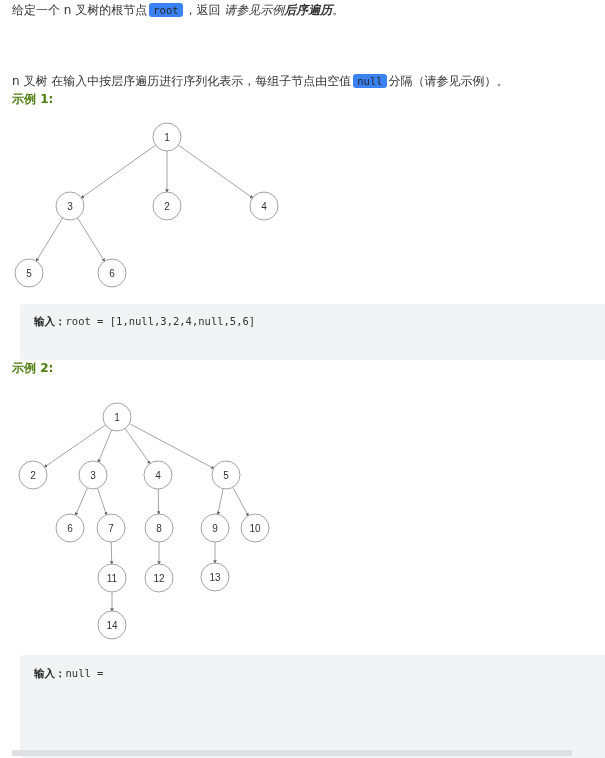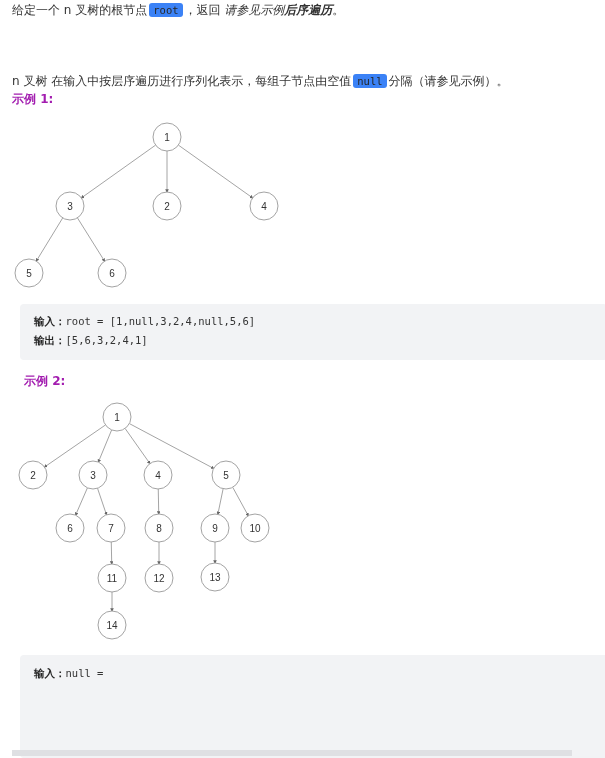--- a/index.html
+++ b/index.html
@@ -9,21 +9,21 @@
     color: #262626; font-size: 12px;
   }
   .para { position: absolute; left: 12px; font-size: 12px; line-height: 18px; white-space: nowrap; color: #333; }
   .para em { font-style: italic; }
   .para strong { font-weight: bold; font-style: italic; }
   code.inline {
     font-family: "DejaVu Sans Mono", "Liberation Mono", monospace;
     font-size: 10.5px; background: #3b82f6; color: #262626;
     border-radius: 3px; padding: 1px 4px; margin: 0 2px;
   }
-  .example-title { position: absolute; left: 12px; font-weight: bold; font-size: 12px; color: #a21caf; }
+  .example-title { position: absolute; left: 12px; font-weight: bold; font-size: 12px; color: #4d7c0f; }
   .tree { position: absolute; left: 0; }
   .tree text { font-family: "Liberation Sans", sans-serif; font-size: 10px; fill: #333; }
   .pre {
     position: absolute; left: 20px; width: 587px; background: #f2f3f5; border-radius: 4px;
     font-family: "DejaVu Sans Mono", "Liberation Mono", monospace; font-size: 10.5px;
     color: #333; overflow: hidden; box-sizing: border-box; text-align: right;
   }
   .pre .line { white-space: nowrap; line-height: 20px; position: absolute; left: 14px; }
   .pre .lbl { font-family: "DejaVu Sans", "Liberation Sans", sans-serif; font-weight: bold; color: #262626; }
   .hscroll { position: absolute; left: 12px; height: 6px; background: #dfe0e3; }
@@ -75,26 +75,23 @@
     <g>
       <circle cx="112" cy="273" r="14" fill="#fff" stroke="#999999" stroke-width="0.9"></circle>
       <text x="112" y="276.5" text-anchor="middle">6</text>
     </g>
   </svg>
 
 <div class="pre" style="top:304px; height:56px;">
   <div class="line" style="top:7px;">
     <span class="lbl">输入：</span><span>root = [1,null,3,2,4,null,5,6]</span>
   </div>
-  <div class="line" style="top:26px;">
-    <span class="lbl">输出：</span><span>[5,6,3,2,4,1]</span>
-  </div>
 </div>
 
-<div class="example-title" style="top:373px;margin-left:12px;">示例 2:</div>
+<div class="example-title" style="top:360px;">示例 2:</div>
 <svg class="tree" id="tree-1" style="top:0;" width="605" height="650">
     <defs>
       <marker id="arrow-1" markerWidth="4" markerHeight="4" refX="3" refY="2" orient="auto">
         <path d="M0,0 L4,2 L0,4 z" fill="#666"></path>
       </marker>
     </defs>
     <line x1="105.47944339156574" y1="424.954670039157" x2="44.520556608434255" y2="467.045329960843" stroke="#9a9a9a" stroke-width="0.9" marker-end="url(#arrow-1)"></line>
     <line x1="111.6470749018318" y1="429.93623565390646" x2="98.3529250981682" y2="462.06376434609354" stroke="#9a9a9a" stroke-width="0.9" marker-end="url(#arrow-1)"></line>
     <line x1="125.08130144853422" y1="428.4320849759752" x2="149.91869855146578" y2="463.5679150240248" stroke="#9a9a9a" stroke-width="0.9" marker-end="url(#arrow-1)"></line>
     <line x1="129.3592130651338" y1="423.5764619979611" x2="213.6407869348662" y2="468.4235380020389" stroke="#9a9a9a" stroke-width="0.9" marker-end="url(#arrow-1)"></line>

